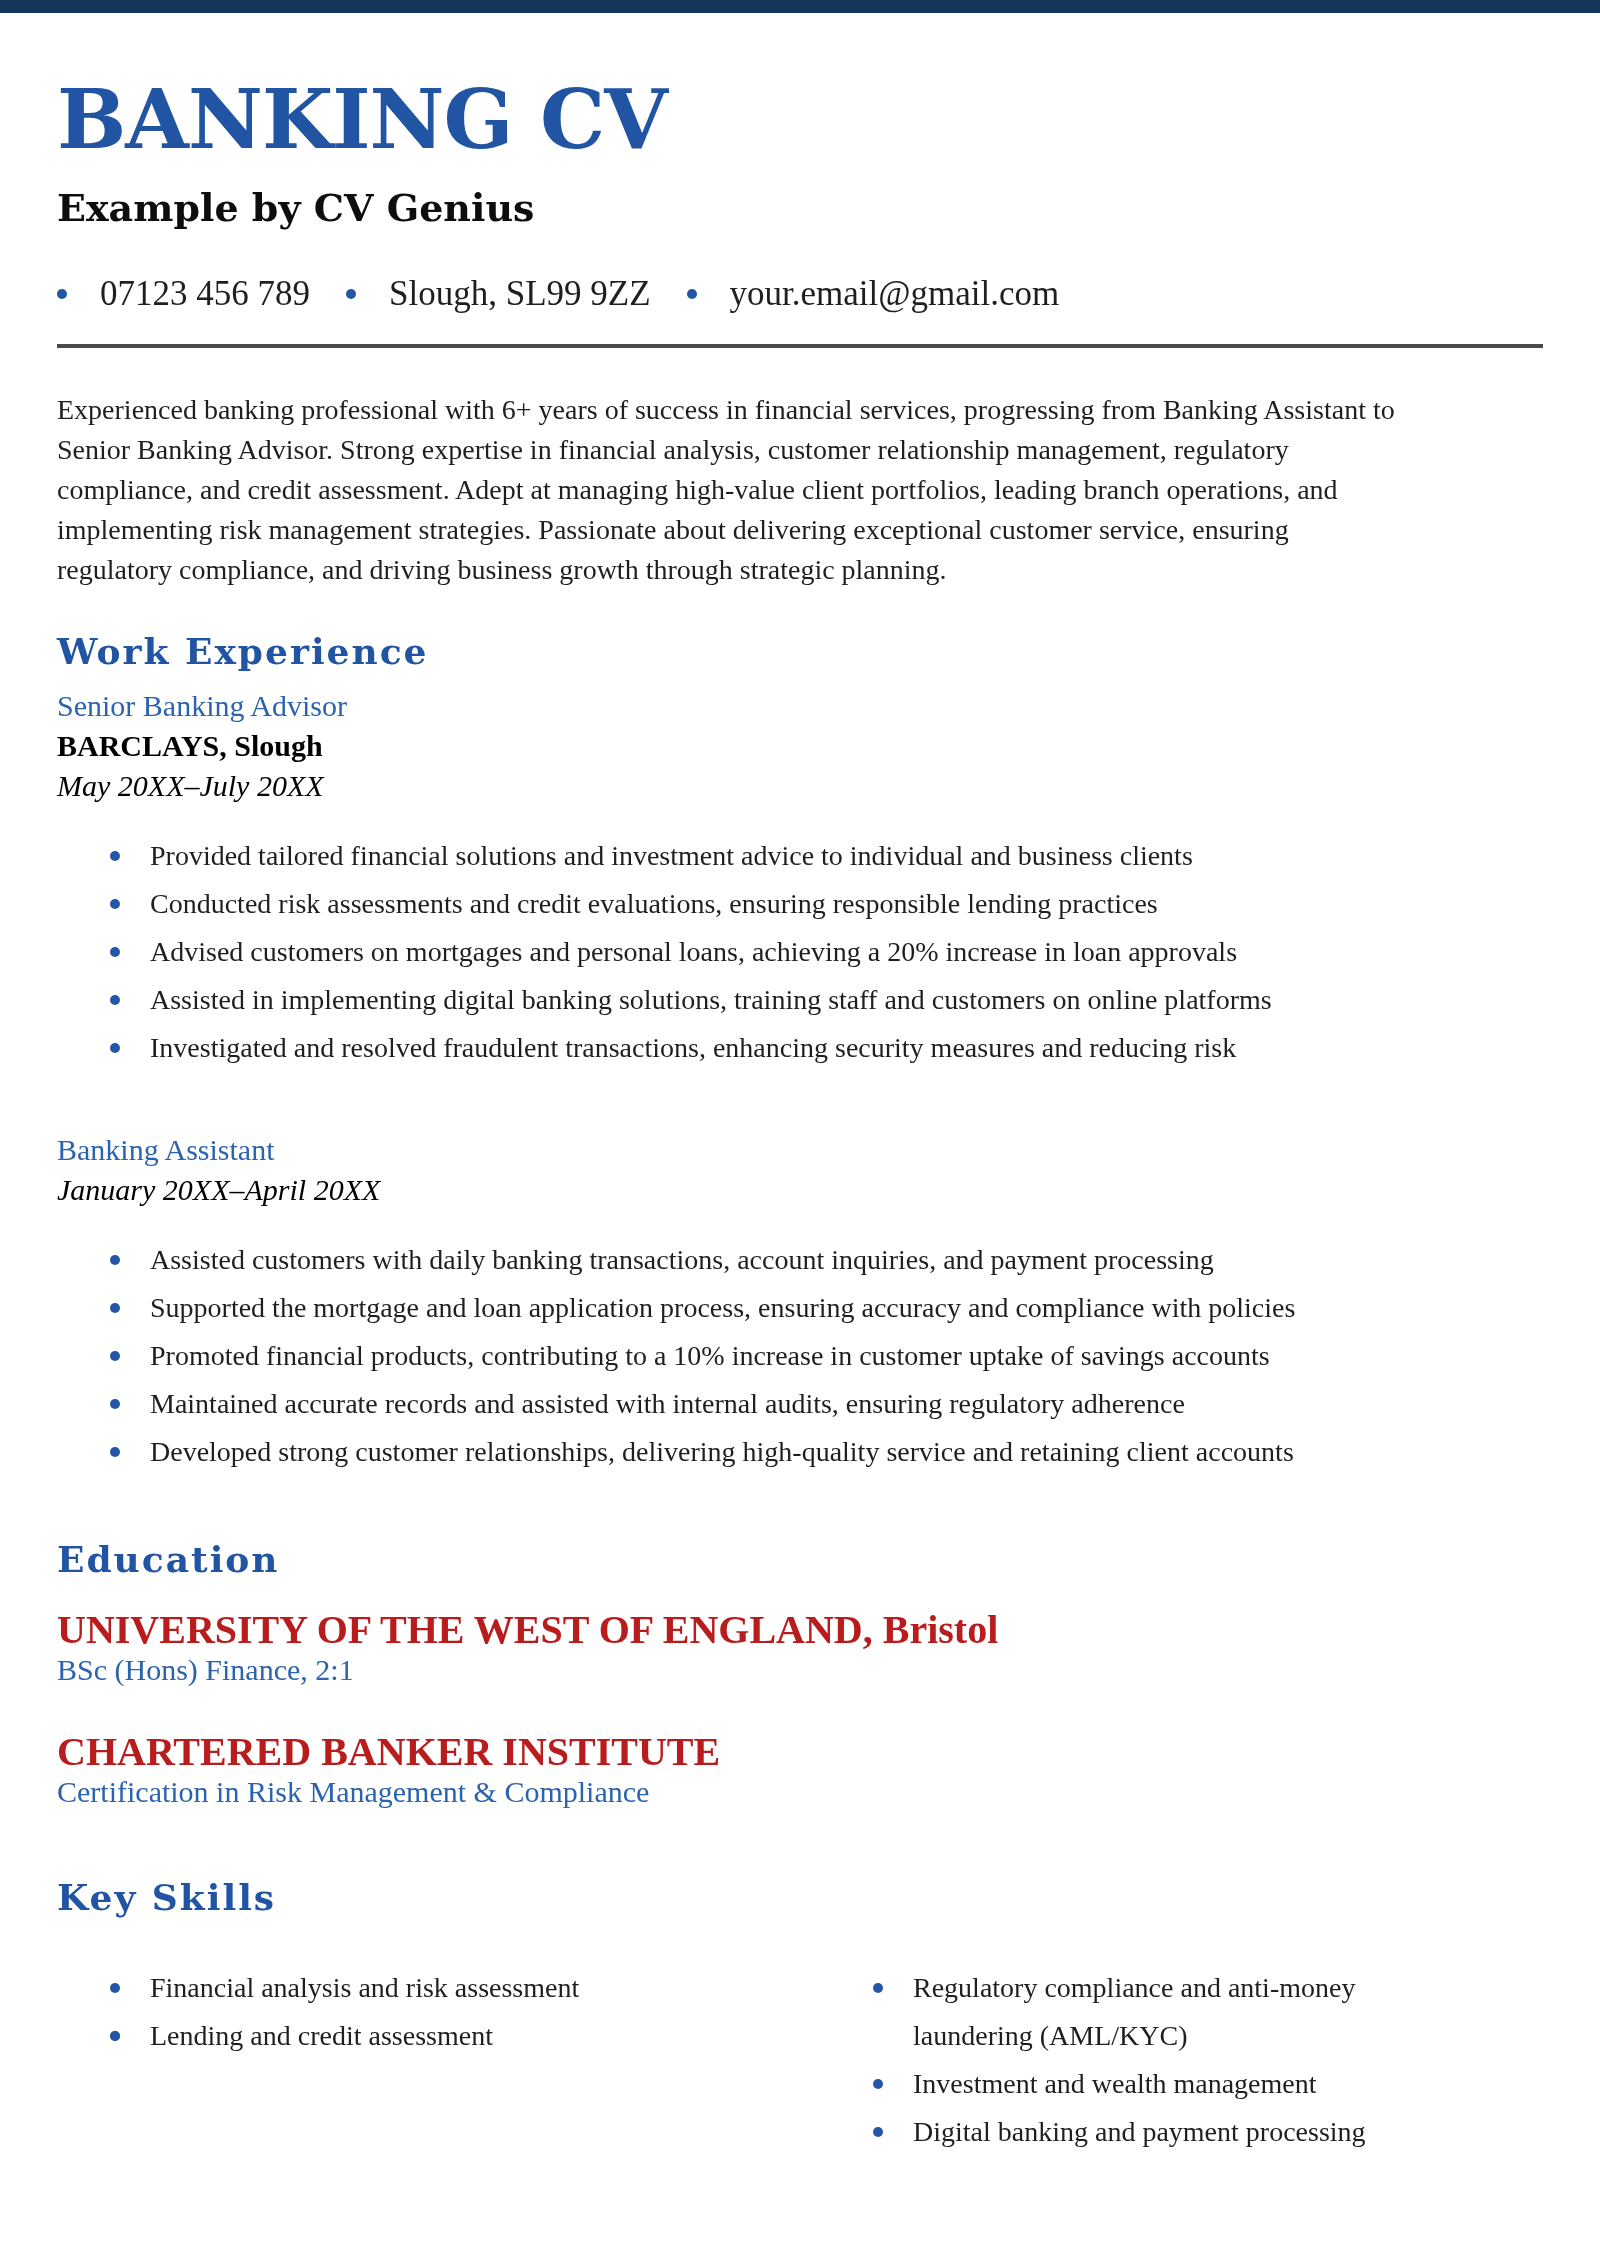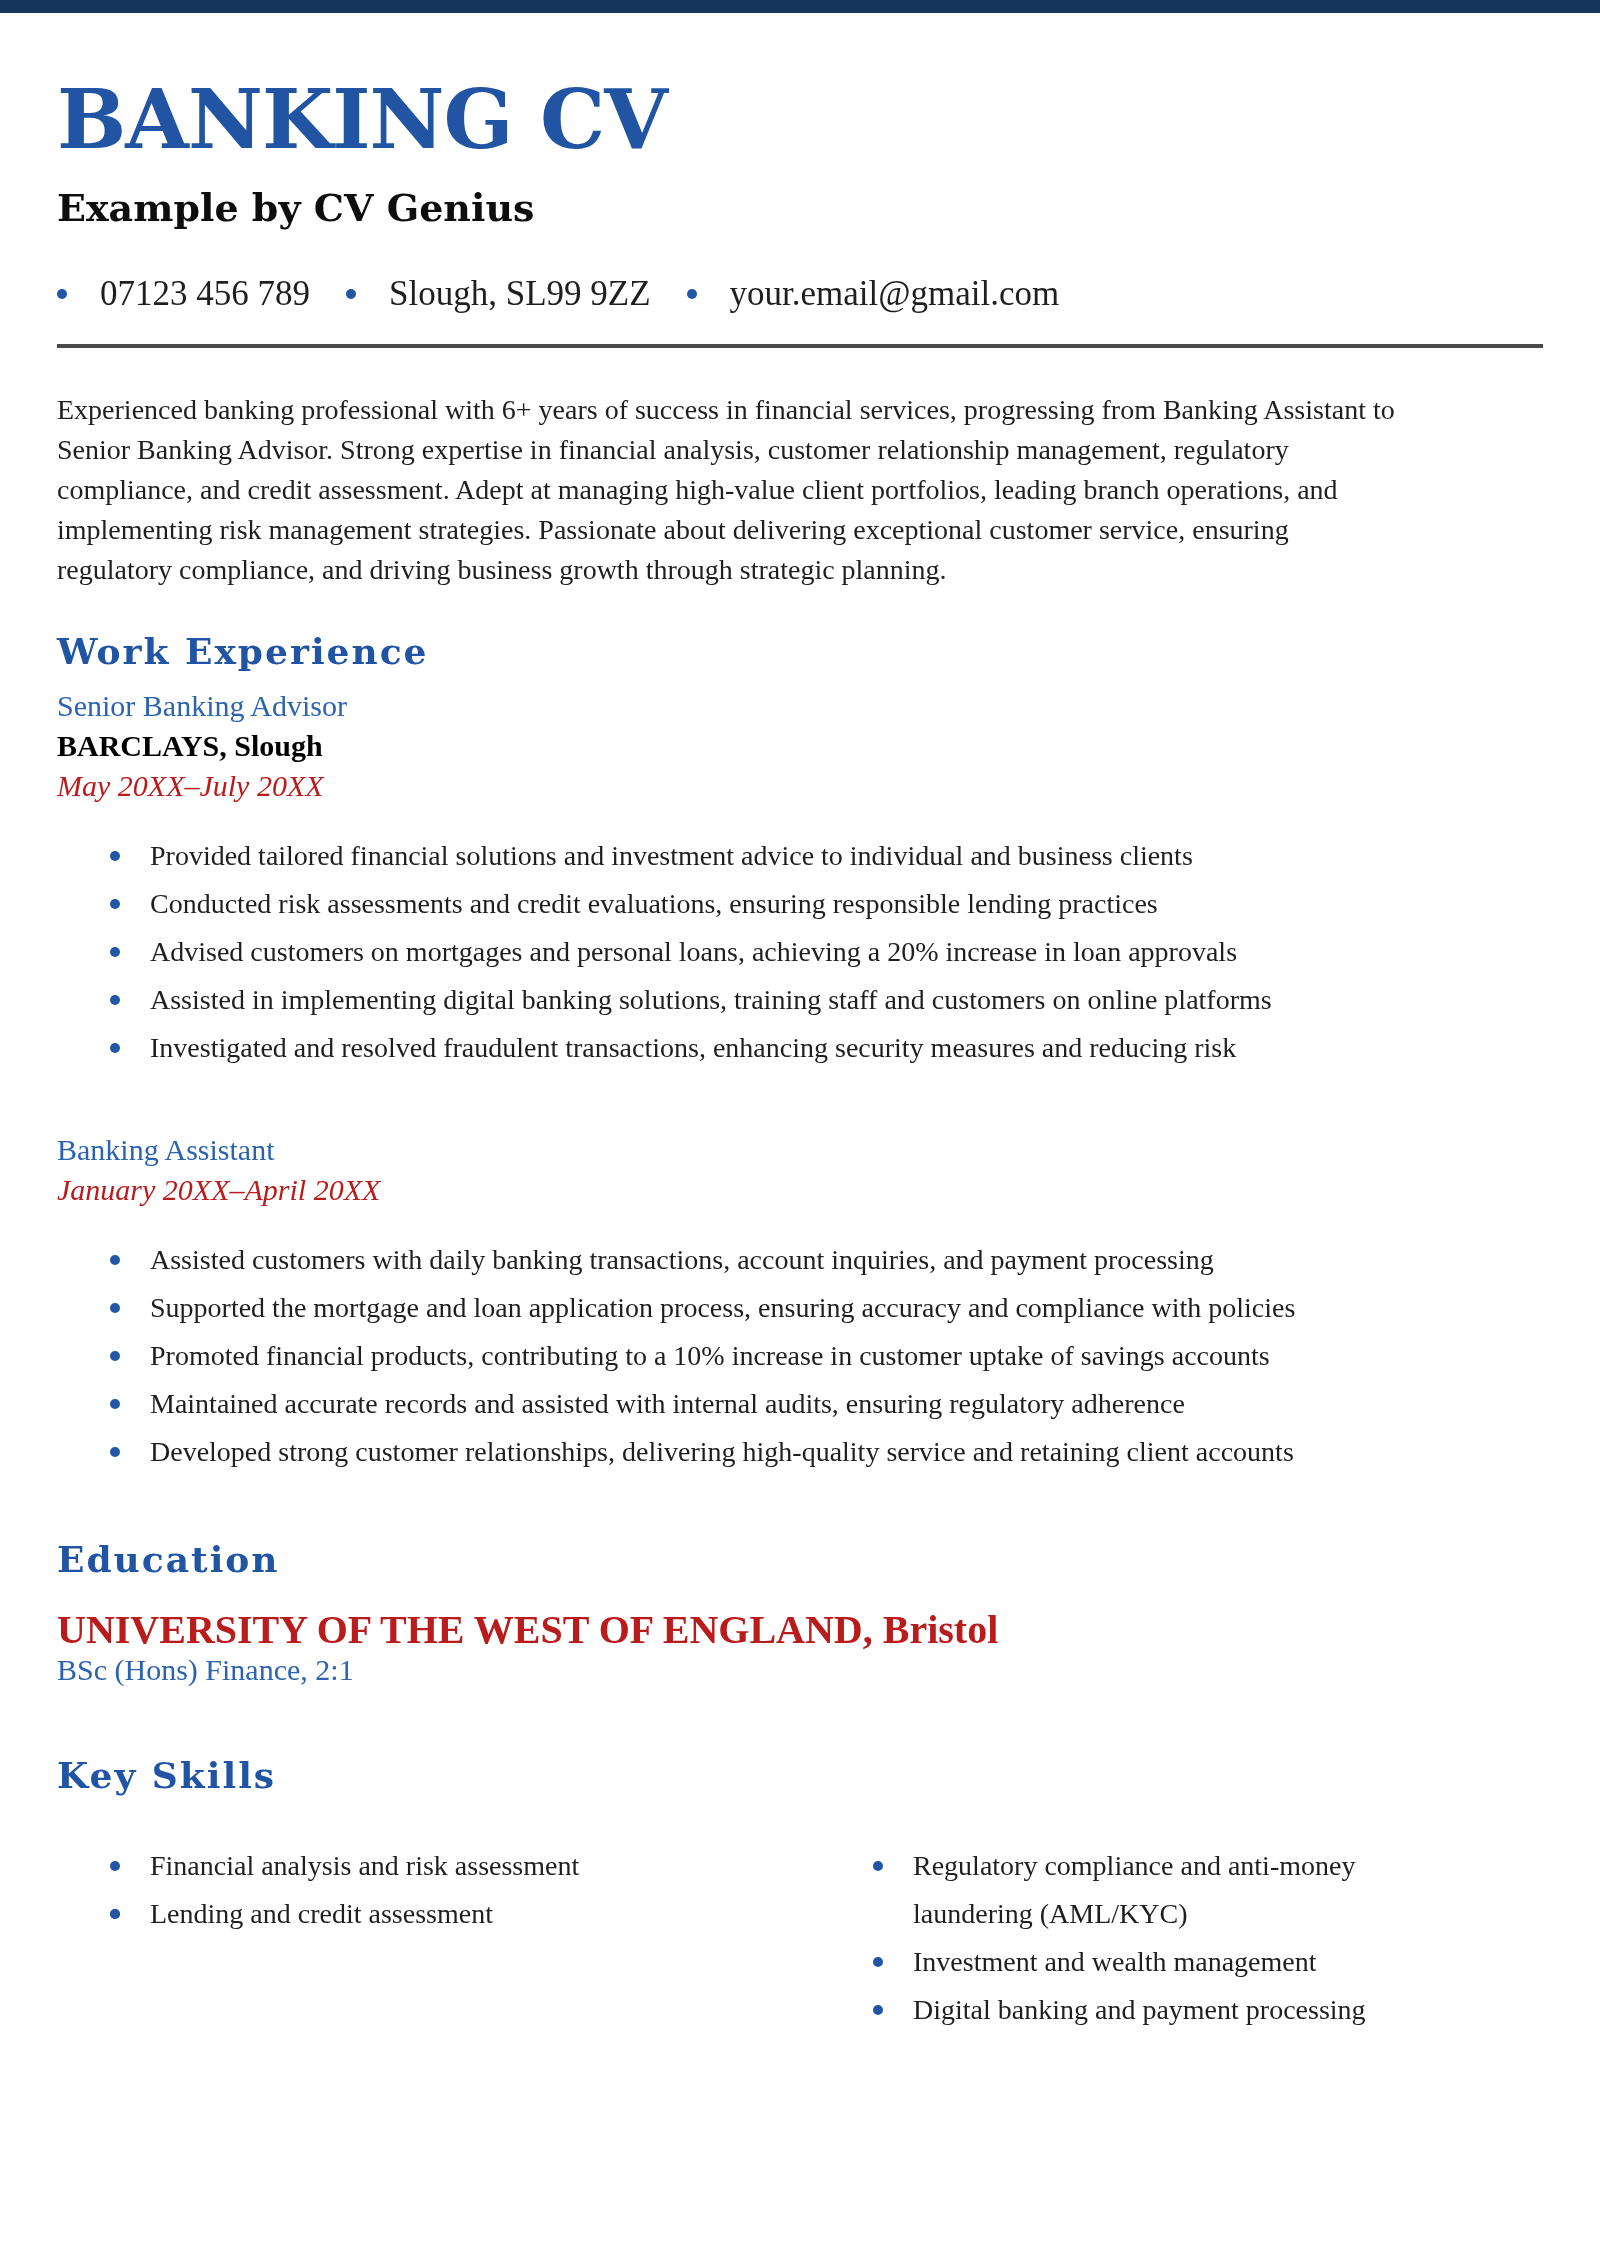--- a/index.html
+++ b/index.html
@@ -69,21 +69,21 @@
     letter-spacing:2px;
     color:#2155a4;
   }
   .heading-work{margin-top:38px;}
   .heading-education{margin-top:60px;}
   .heading-skills{margin-top:62px;}
   .job{margin-top:12px;}
   .job + .job{margin-top:58px;}
   .job-title{font-size:30px;line-height:40px;color:#2b63ae;}
   .job-company{font-size:30px;line-height:40px;font-weight:bold;color:#000;}
-  .job-dates{font-size:30px;line-height:40px;font-style:italic;color:#b91c1c;}
+  .job-dates{font-size:30px;line-height:40px;font-style:italic;color:#000000;}
   ul.bullet-list{
     list-style:none;
     margin:26px 0 0 0;
     padding:0;
     font-size:28px;
   }
   ul.bullet-list li{
     position:relative;
     padding-left:93px;
     line-height:48px;
@@ -162,20 +162,24 @@
         </ul>
       </article>
     </div>
 
   <h3 class="section-heading heading-education">Education</h3>
   <div id="edu-entries">
       <div class="edu-entry">
         <div class="edu-institution">UNIVERSITY OF THE WEST OF ENGLAND, Bristol</div>
         <div class="edu-qualification">BSc (Hons) Finance, 2:1</div>
       </div>
+      <div class="edu-entry">
+        <div class="edu-institution">CHARTERED BANKER INSTITUTE</div>
+        <div class="edu-qualification">Certification in Risk Management &amp; Compliance</div>
+      </div>
     </div>
 
   <h3 class="section-heading heading-skills">Key Skills</h3>
   <div class="skills-columns">
     <ul class="bullet-list skills-left" id="skills-left">
         <li class="bullet-item"><span class="dot"></span><span class="li-text">Financial analysis and risk assessment</span></li>
         <li class="bullet-item"><span class="dot"></span></li>
         <li class="bullet-item"><span class="dot"></span><span class="li-text">Lending and credit assessment</span></li>
       </ul>
     <ul class="bullet-list skills-right" id="skills-right">

